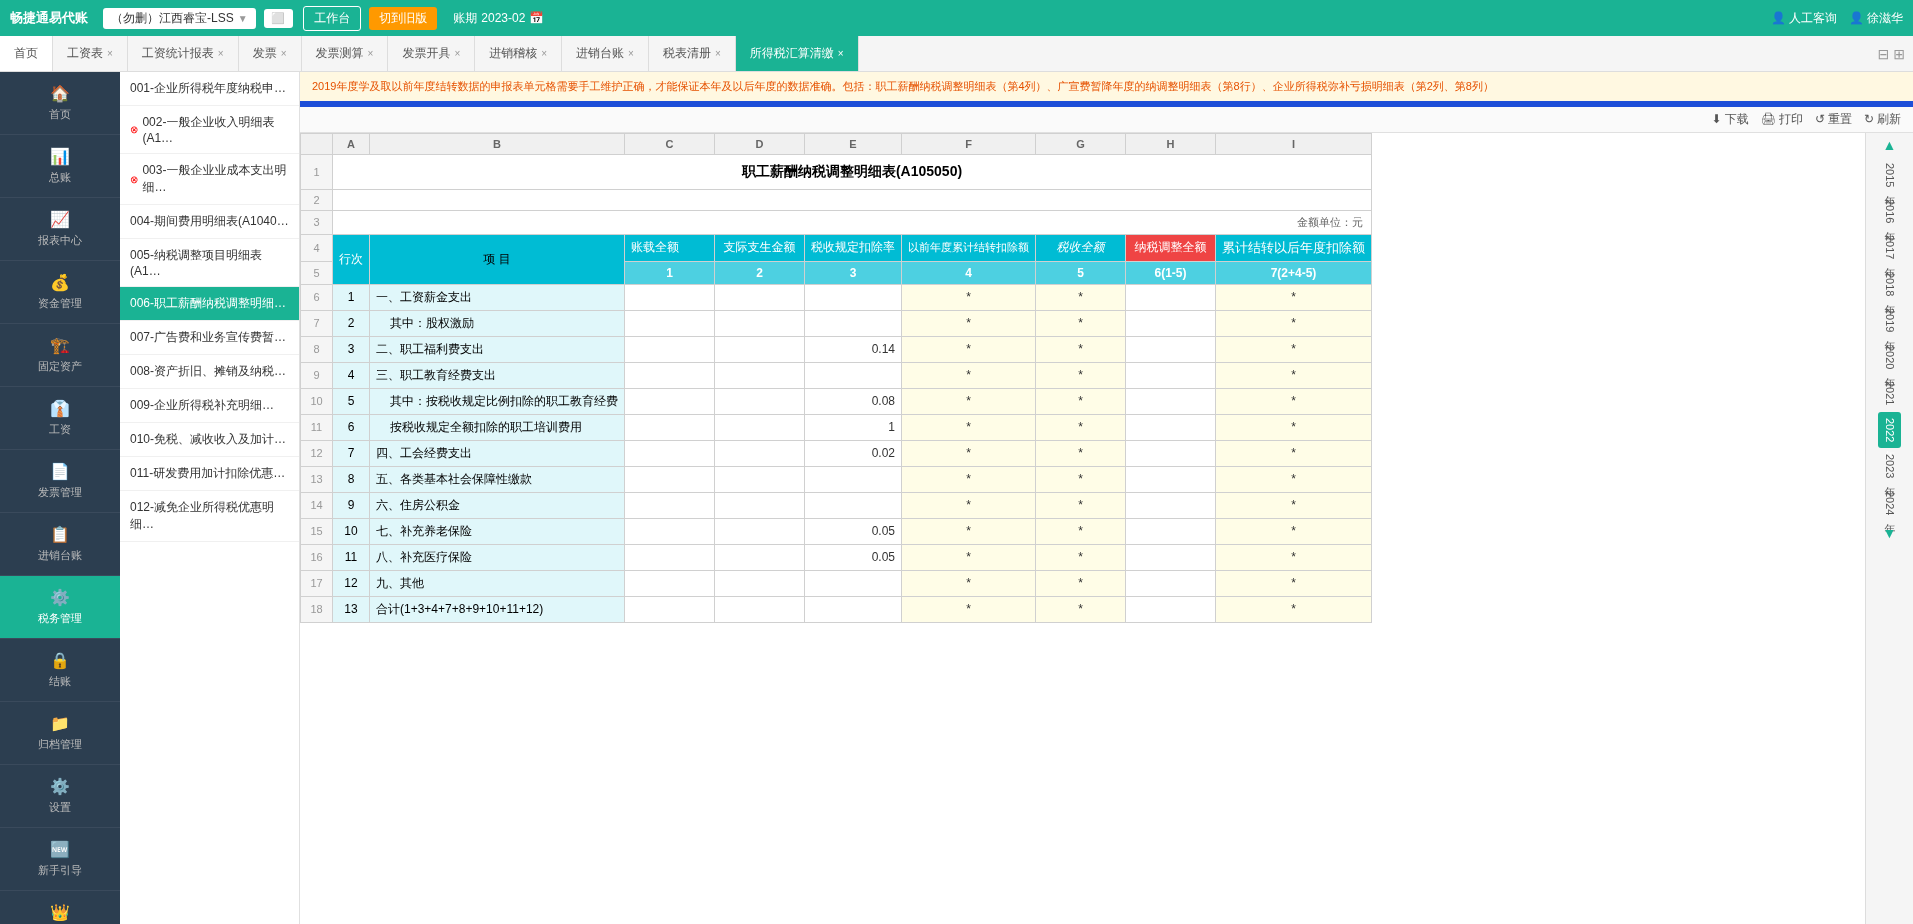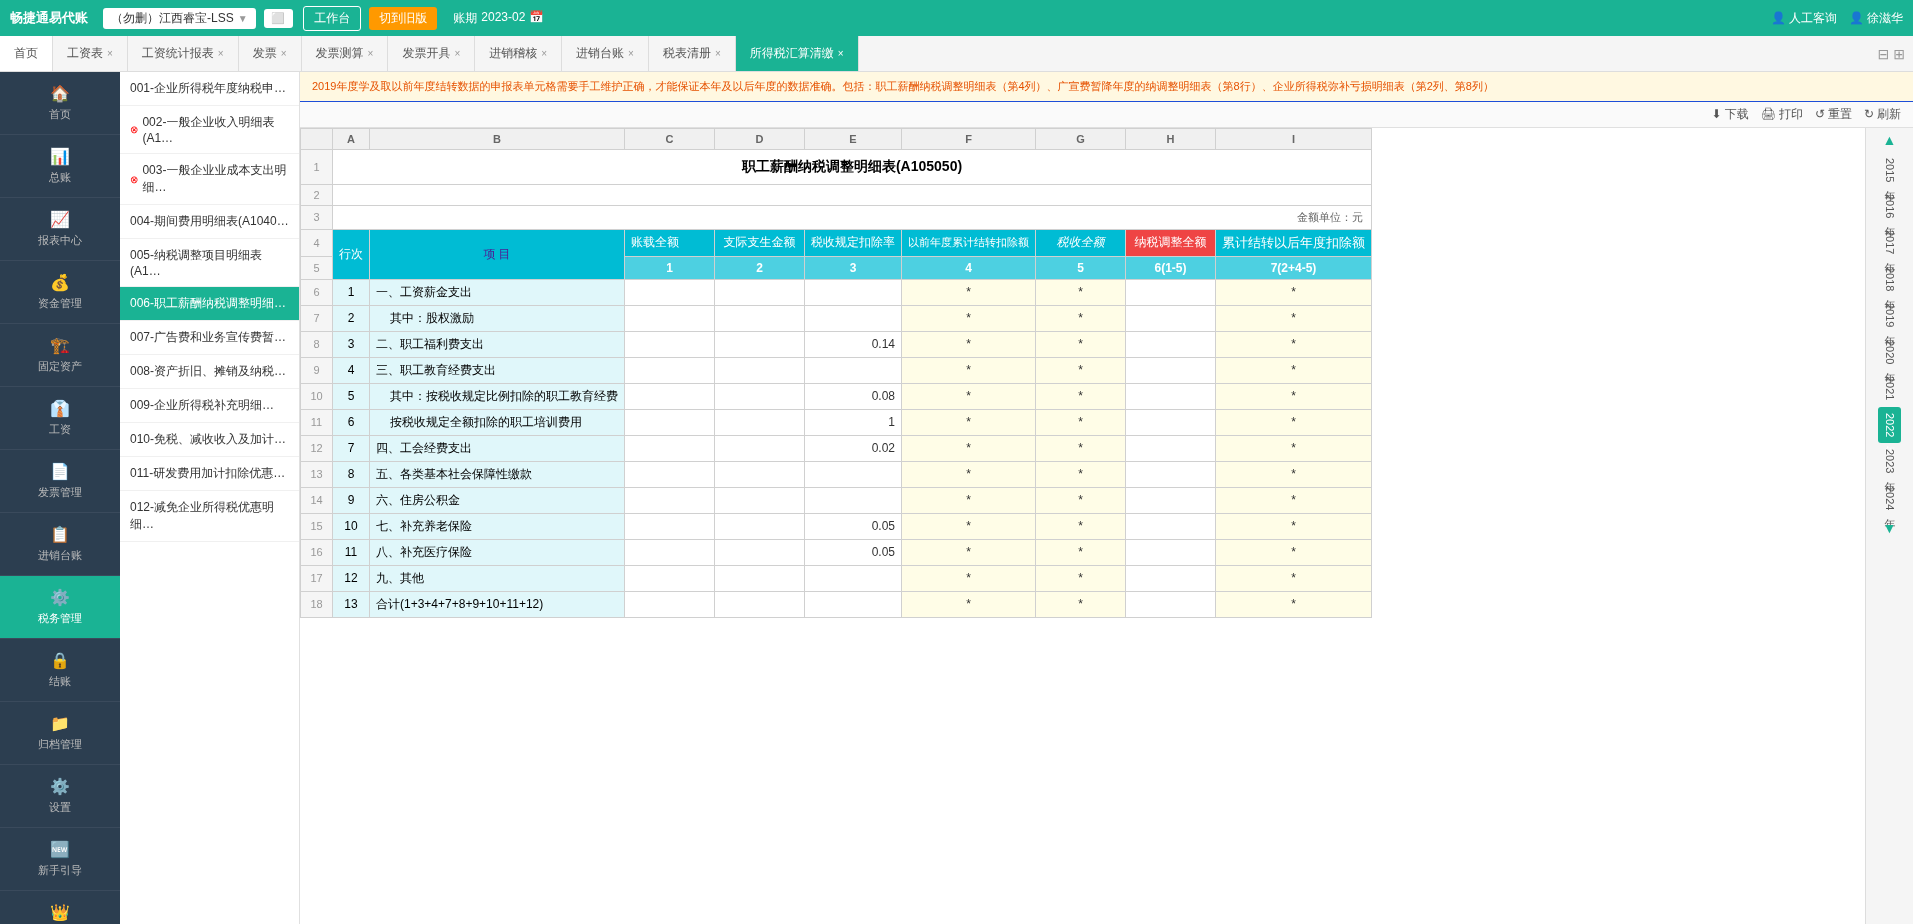--- a/index.html
+++ b/index.html
@@ -7,21 +7,21 @@
 
     
     .topbar { background: #1ab394; height: 36px; display: flex; align-items: center; padding: 0 10px; flex-shrink: 0; }
     .topbar-logo { color: white; font-size: 13px; font-weight: bold; margin-right: 15px; white-space: nowrap; }
     .topbar-company { background: white; border-radius: 3px; padding: 2px 8px; font-size: 12px; color: #333; display: flex; align-items: center; gap: 4px; cursor: pointer; }
     .topbar-company .arrow { color: #999; font-size: 10px; }
     .topbar-center { display: flex; align-items: center; gap: 8px; margin-left: 10px; }
     .topbar-icon-btn { background: white; border: none; border-radius: 3px; padding: 3px 8px; cursor: pointer; font-size: 11px; color: #555; }
     .topbar-workbench { background: #1ab394; border: 1px solid white; border-radius: 3px; padding: 3px 10px; color: white; font-size: 12px; cursor: pointer; }
     .topbar-switch-btn { background: #ff9900; border: none; border-radius: 3px; padding: 3px 10px; color: white; font-size: 12px; cursor: pointer; }
-    .topbar-period { color: white; font-size: 12px; margin-left: 8px; display: flex; gap: 4px; }
+    .topbar-period { color: white; font-size: 12px; margin-left: 8px; display: flex; align-items: center; gap: 4px; }
     .topbar-right { margin-left: auto; display: flex; align-items: center; gap: 12px; color: white; font-size: 12px; }
     .topbar-right span { cursor: pointer; display: flex; align-items: center; gap: 3px; }
 
     
     .tabbar { background: #f5f5f5; height: 36px; display: flex; align-items: center; border-bottom: 1px solid #ddd; flex-shrink: 0; padding-left: 0; overflow: hidden; }
     .tab-item { padding: 0 14px; height: 36px; display: flex; align-items: center; gap: 4px; font-size: 12px; color: #555; cursor: pointer; border-right: 1px solid #ddd; white-space: nowrap; }
     .tab-item.active { background: #1ab394; color: white; }
     .tab-item .tab-close { font-size: 10px; color: #999; cursor: pointer; }
     .tab-item.active .tab-close { color: white; }
     .tab-item:first-child { background: white; }
@@ -45,21 +45,21 @@
 
     .sub-nav { width: 180px; background: #fff; border-right: 1px solid #e0e0e0; overflow-y: auto; flex-shrink: 0; }
     .sub-nav-item { padding: 8px 10px; font-size: 12px; color: #333; cursor: pointer; border-bottom: 1px solid #f0f0f0; display: flex; align-items: center; gap: 4px; }
     .sub-nav-item.active { background: #1ab394; color: white; }
     .sub-nav-item .error-icon { color: red; font-size: 10px; }
 
     
     .spreadsheet-area { flex: 1; display: flex; flex-direction: column; overflow: hidden; }
 
     
-    .warning-banner { background: #fff8e1; border-bottom: 1px solid #1d4ed8; padding: 6px 12px; font-size: 11px; color: #e65100; line-height: 1.5; flex-shrink: 0; }
+    .warning-banner { background: #fff8e1; border-bottom: 6px solid #1d4ed8; padding: 6px 12px; font-size: 11px; color: #e65100; line-height: 1.5; flex-shrink: 0; }
 
     
     .toolbar { display: flex; align-items: center; justify-content: flex-end; padding: 4px 12px; border-bottom: 1px solid #e0e0e0; gap: 12px; flex-shrink: 0; background: #fafafa; }
     .toolbar-btn { background: none; border: none; cursor: pointer; font-size: 12px; color: #555; display: flex; align-items: center; gap: 3px; }
 
     
     .table-wrapper { flex: 1; overflow: auto; position: relative; }
 
     
     .year-nav { position: absolute; right: 0; top: 0; bottom: 0; width: 48px; background: #f5f5f5; border-left: 1px solid #ddd; display: flex; flex-direction: column; align-items: center; overflow: hidden; }
@@ -336,21 +336,21 @@
                   <td colspan="9"></td>
                 </tr>
                 <tr>
                   <td class="row-num-col">3</td>
                   <td colspan="9" style="text-align:right; font-size:11px; color:#666; padding-right:8px;">金额单位：元</td>
                 </tr>
 
                 <tr class="header-row">
                   <td class="row-num-col">4</td>
                   <th rowspan="2" style="background:#00bcd4;color:white;text-align:center;">行次</th>
-                  <th rowspan="2" style="background:#00bcd4;color:#4c1d95;text-align:center;font-family:Liberation Serif, serif;">项 目</th>
+                  <th rowspan="2" style="background:#00bcd4;color:#000000;text-align:center;">项 目</th>
                   <th style="background:#00bcd4;color:white;text-align:left;">账载全额</th>
                   <th style="background:#00bcd4;color:white;text-align:center;">支际支生金额</th>
                   <th style="background:#00bcd4;color:white;text-align:center;">税收规定扣除率</th>
                   <th style="background:#00bcd4;color:white;text-align:center;font-size:11px;">以前年度累计结转扣除额</th>
                   <th style="background:#00bcd4;color:white;text-align:center;font-style:italic;">税收全额</th>
                   <th style="background:#ef4444;color:white;text-align:center;font-family:Liberation Serif, serif;">纳税调整全额</th>
                   <th style="background:#00bcd4;color:white;text-align:center;font-size:13px;">累计结转以后年度扣除额</th>
                 </tr>
                 <tr class="sub-header">
                   <td class="row-num-col">5</td>

